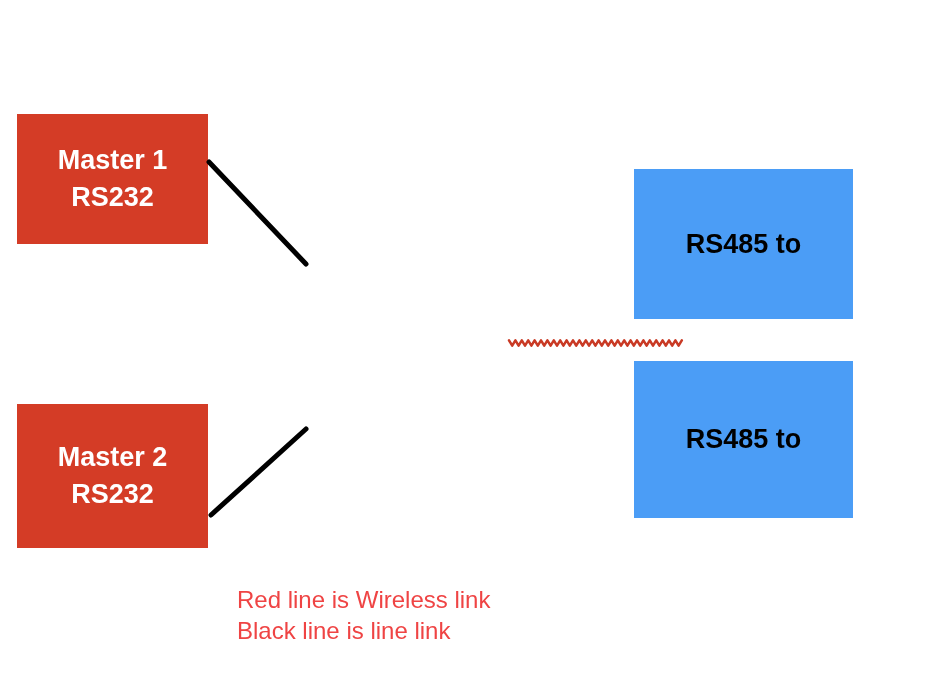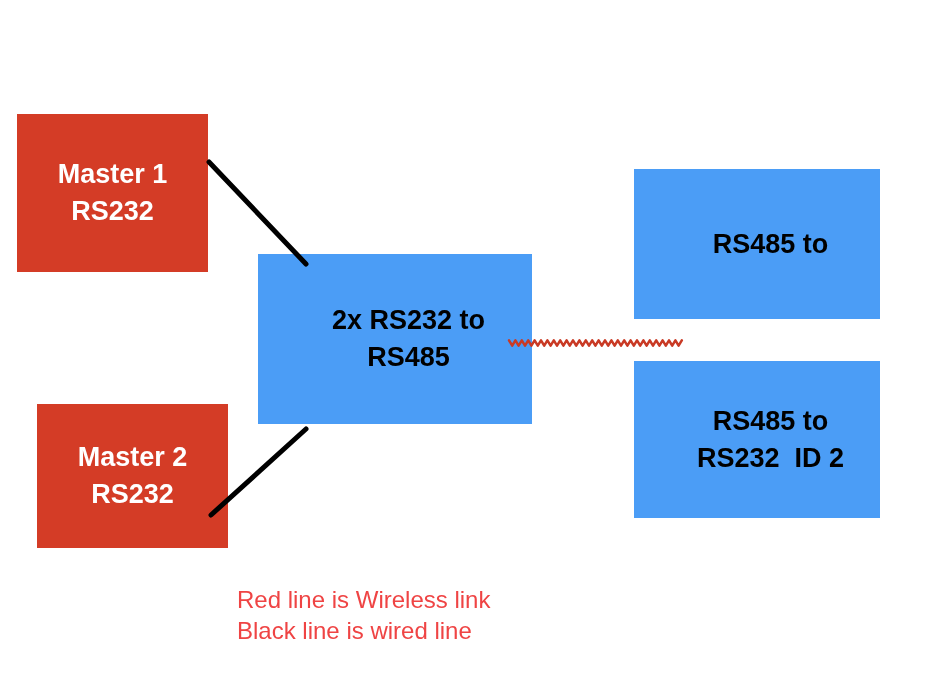--- a/index.html
+++ b/index.html
@@ -23,23 +23,23 @@
     justify-content: center;
     text-align: center;
     font-weight: bold;
     font-size: 27px;
     line-height: 37px;
   }
   .node .node-line {
     white-space: pre-wrap; 
   }
   .node-master { color: #ffffff; }
-  .node-blue   { color: #000000; padding-left: 27px; }
+  .node-blue   { color: #000000; }
 
-  #master1   { left: 17px;  top: 114px; width: 191px; height: 158px; }
+  #master1   { left: 17px;  top: 114px; width: 191px; height: 130px; }
   #master2   { left: 17px;  top: 404px; width: 191px; height: 144px; }
   #converter { left: 258px; top: 254px; width: 247px; height: 170px; }
   #remote1   { left: 634px; top: 169px; width: 219px; height: 150px; }
   #remote2   { left: 634px; top: 361px; width: 219px; height: 157px; }
 
   .links-overlay {
     position: absolute;
     left: 0; top: 0;
     width: 938px;
     height: 700px;
@@ -58,43 +58,38 @@
 </head>
 <body>
 
 <div class="canvas">
 
   <div class="node node-master" id="master1" style="background-color: rgb(212, 60, 38);">
     <span class="node-line">Master 1</span>
     <span class="node-line">RS232</span>
   </div>
 
-  <div class="node node-master" id="master2" style="background-color: rgb(212, 60, 38); margin-left: 20px;">
+  <div class="node node-master" id="master2" style="background-color: rgb(212, 60, 38);">
     <span class="node-line">Master 2</span>
     <span class="node-line">RS232</span>
   </div>
 
-  <div class="node node-blue" id="converter" style="background-color: rgb(75, 157, 246);">
-    <span class="node-line">2x RS232 to</span>
-    <span class="node-line">RS485</span>
-  </div>
 
   <div class="node node-blue" id="remote1" style="background-color: rgb(75, 157, 246);">
     <span class="node-line">RS485 to</span>
   </div>
 
   <div class="node node-blue" id="remote2" style="background-color: rgb(75, 157, 246);">
     <span class="node-line">RS485 to</span>
-    <span class="node-line">RS232  ID 2</span>
   </div>
 
   <svg class="links-overlay" viewBox="0 0 938 700" xmlns="http://www.w3.org/2000/svg">
     <line x1="209" y1="162" x2="306" y2="264" stroke-width="5" stroke-linecap="round" stroke="#000000"></line>
     <line x1="211" y1="515" x2="306" y2="429" stroke-width="5" stroke-linecap="round" stroke="#000000"></line>
     <polyline id="squiggle" fill="none" stroke-width="2.5" stroke-linejoin="round" stroke-linecap="round" stroke="#c93a25" points="509.0,340.3 512.2,345.7 515.4,340.3 518.6,345.7 521.8,340.3 525.0,345.7 528.2,340.3 531.4,345.7 534.6,340.3 537.8,345.7 541.0,340.3 544.2,345.7 547.4,340.3 550.6,345.7 553.8,340.3 557.0,345.7 560.2,340.3 563.4,345.7 566.6,340.3 569.8,345.7 573.0,340.3 576.2,345.7 579.4,340.3 582.6,345.7 585.8,340.3 589.0,345.7 592.2,340.3 595.4,345.7 598.6,340.3 601.8,345.7 605.0,340.3 608.2,345.7 611.4,340.3 614.6,345.7 617.8,340.3 621.0,345.7 624.2,340.3 627.4,345.7 630.6,340.3 633.8,345.7 637.0,340.3 640.2,345.7 643.4,340.3 646.6,345.7 649.8,340.3 653.0,345.7 656.2,340.3 659.4,345.7 662.6,340.3 665.8,345.7 669.0,340.3 672.2,345.7 675.4,340.3 678.6,345.7 681.8,340.3"></polyline>
   </svg>
 
   <div class="legend">
     <div>Red line is Wireless link</div>
-    <div>Black line is wired line</div>
+    <div>Black line is line link</div>
   </div>
 
 </div>
 
 </body></html>

